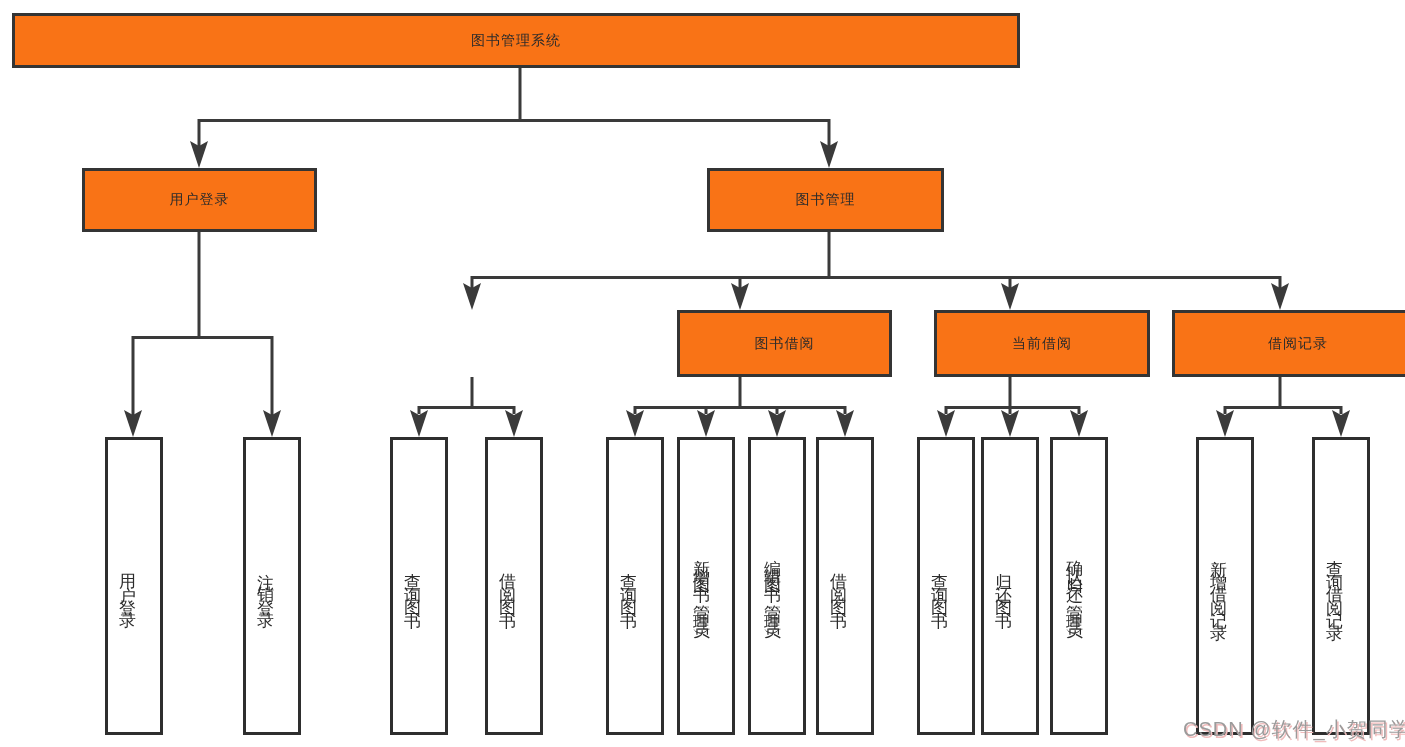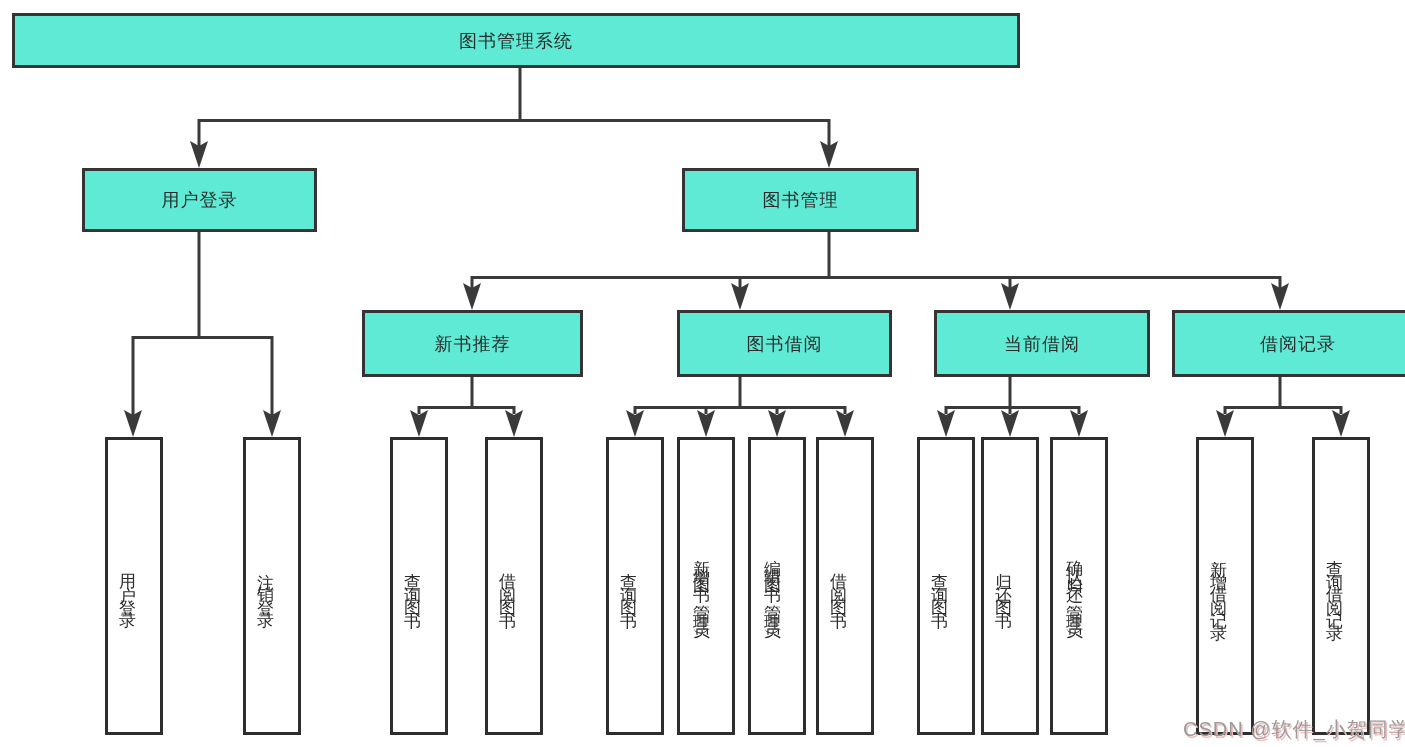--- a/index.html
+++ b/index.html
@@ -8,23 +8,23 @@
     width:1405px;height:747px;
     background:#ffffff;
     font-family:"Liberation Sans","DejaVu Sans",sans-serif;
     overflow:hidden;
   }
   svg.connectors{position:absolute;left:0;top:0;}
   .hbox{
     position:absolute;
     box-sizing:border-box;
     border:3px solid #343434;
-    background:#5eead4;
+    background:#f97316;
     display:flex;align-items:center;justify-content:center;
-    font-size:18px;color:#2b2b2b;letter-spacing:1px;
+    font-size:14px;color:#2b2b2b;letter-spacing:1px;
     z-index:2;
   }
   .vbox{
     position:absolute;
     box-sizing:border-box;
     border:3px solid #2e2e2e;
     background:#ffffff;
     width:58px;height:298px;top:437px;
     display:flex;align-items:center;justify-content:center;
     z-index:2;
@@ -97,27 +97,24 @@
     </g>
   </svg>
 
   <div class="hbox" style="left:12px;top:13px;width:1008px;height:55px;">
     <span>图书管理系统</span>
   </div>
 
   <div class="hbox" style="left:82px;top:168px;width:235px;height:64px;">
     <span>用户登录</span>
   </div>
-  <div class="hbox" style="left:682px;top:168px;width:237px;height:64px;">
+  <div class="hbox" style="left:707px;top:168px;width:237px;height:64px;">
     <span>图书管理</span>
   </div>
 
-  <div class="hbox" style="left:362px;top:310px;width:221px;height:67px;">
-    <span>新书推荐</span>
-  </div>
   <div class="hbox" style="left:633px;top:310px;width:215px;height:67px;margin-left:44px;">
     <span>图书借阅</span>
   </div>
   <div class="hbox" style="left:902px;top:310px;width:216px;height:67px;margin-left:32px;">
     <span>当前借阅</span>
   </div>
   <div class="hbox" style="left:1172px;top:310px;width:252px;height:67px;">
     <span>借阅记录</span>
   </div>
 

